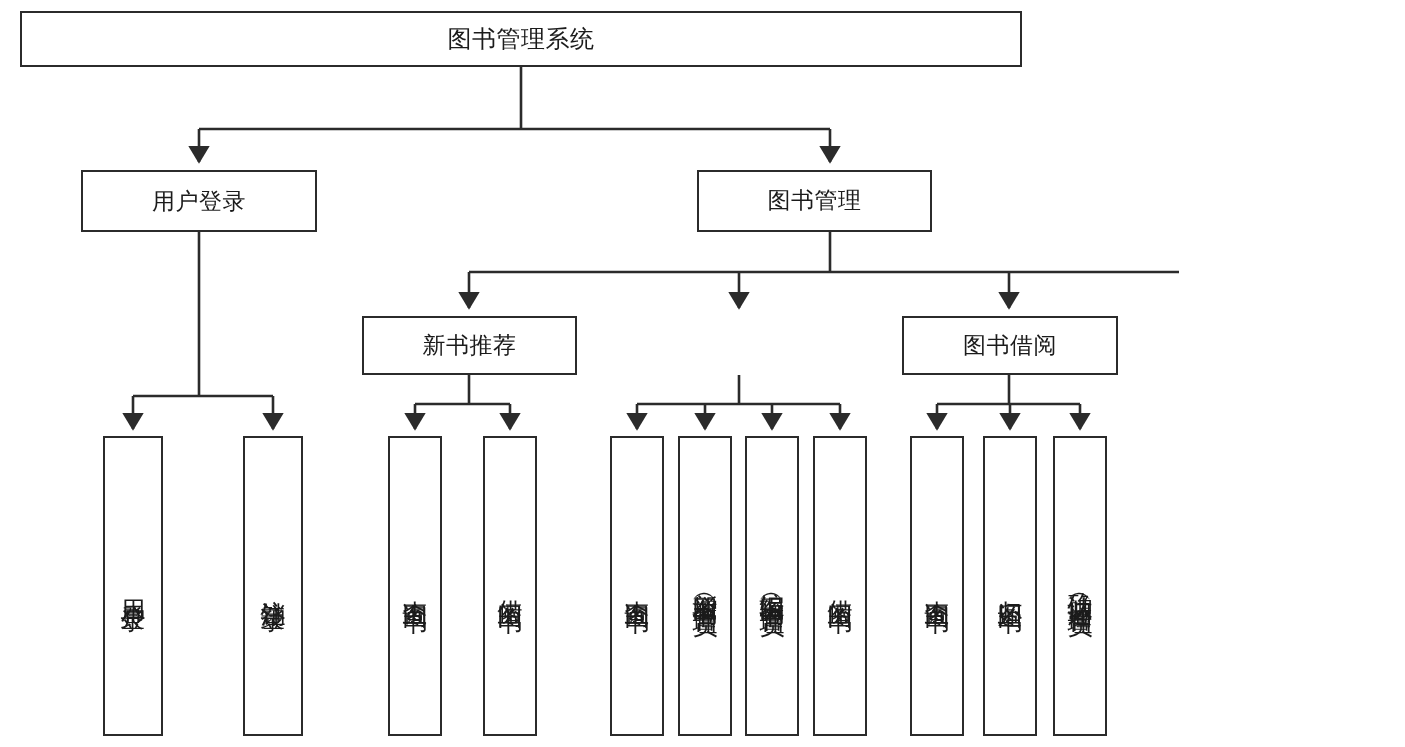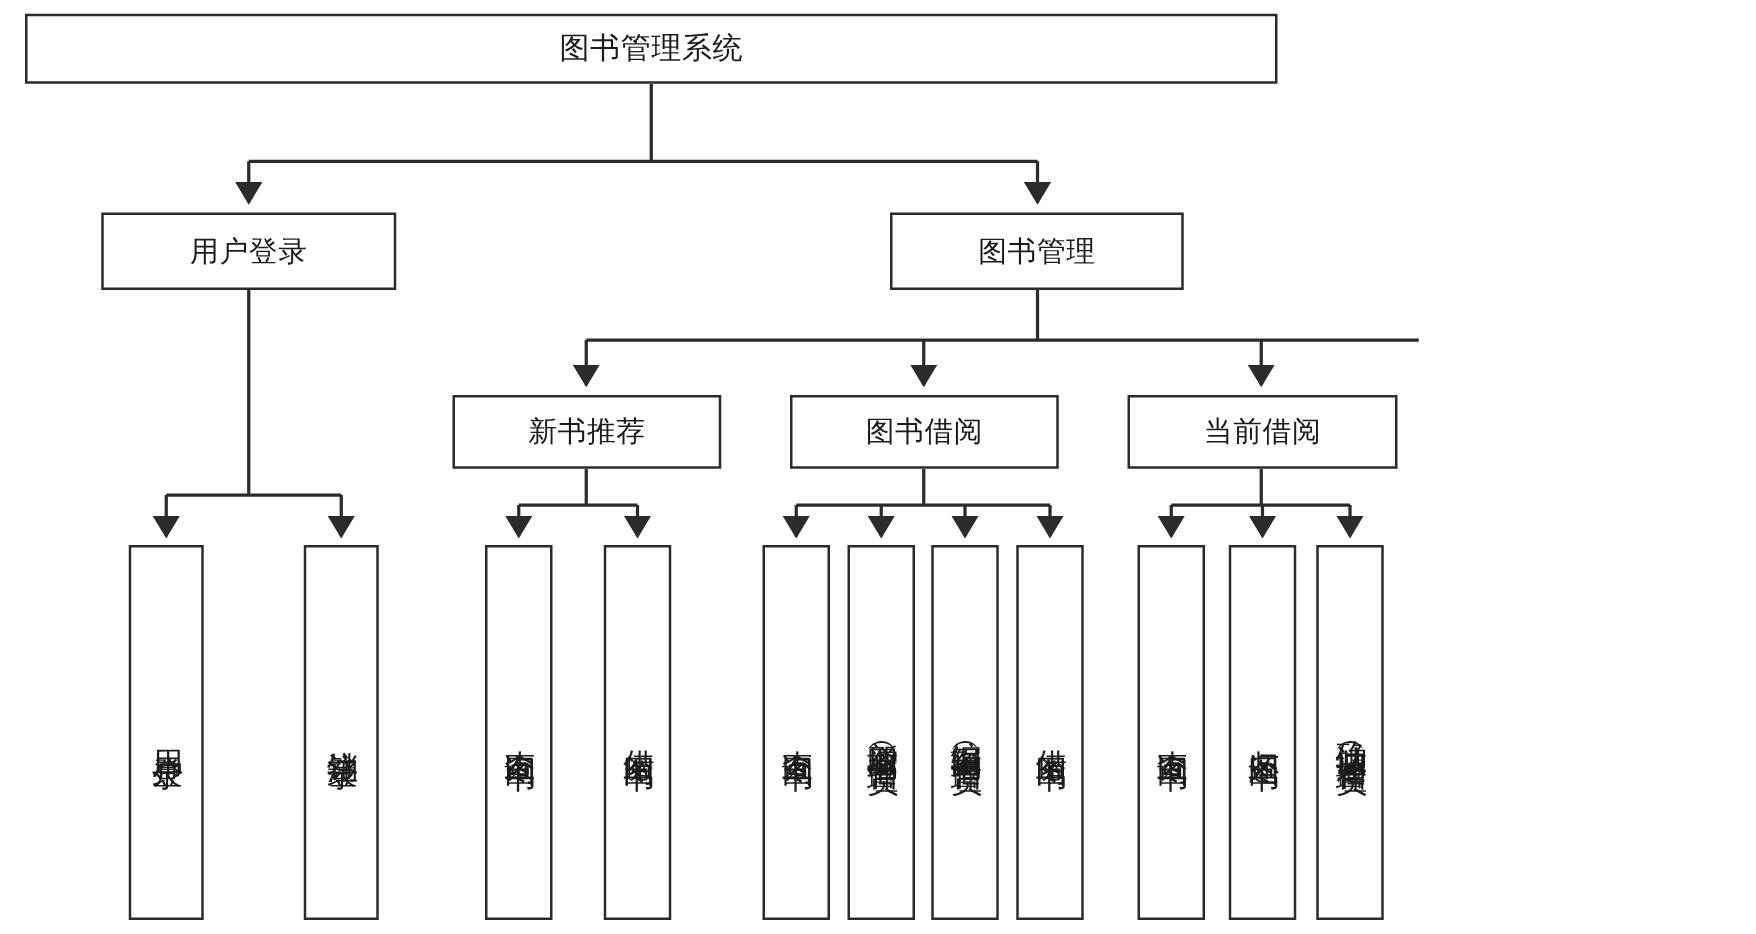--- a/index.html
+++ b/index.html
@@ -10,20 +10,21 @@
   }
   body {
     font-family: "Liberation Sans", "DejaVu Sans", sans-serif;
   }
   #canvas {
     position: relative;
     width: 1135px;
     height: 747px;
     background: #ffffff;
     overflow: hidden;
+    padding-left: 44px;
   }
   #wires {
     position: absolute;
     left: 0;
     top: 0;
     width: 1405px;
     height: 747px;
     pointer-events: none;
   }
   .node {
@@ -131,32 +132,29 @@
     </g>
   </svg>
 
   <div class="node horiz root" style="left:20px; top:11px; width:1002px; height:56px;">
     <span class="label">图书管理系统</span>
   </div>
 
   <div class="node horiz" style="left:81px; top:170px; width:236px; height:62px;">
     <span class="label">用户登录</span>
   </div>
-  <div class="node horiz" style="left:712px; top:170px; width:235px; height:62px;">
+  <div class="node horiz" style="left:697px; top:170px; width:235px; height:62px;font-family:Liberation Serif, serif;">
     <span class="label">图书管理</span>
   </div>
 
   <div class="node horiz" style="left:362px; top:316px; width:215px; height:59px;">
     <span class="label">新书推荐</span>
   </div>
-  <div class="node horiz" style="left:632px; top:316px; width:215px; height:59px;">
+  <div class="node horiz" style="left:902px; top:316px; width:216px; height:59px;">
     <span class="label">图书借阅</span>
-  </div>
-  <div class="node horiz" style="left:902px; top:316px; width:216px; height:59px;">
-    <span class="label">当前借阅</span>
   </div>
 
   <div class="node vert" style="left:103px; top:436px; width:60px; height:300px;">
     <span class="label">用户登录</span>
   </div>
   <div class="node vert" style="left:243px; top:436px; width:60px; height:300px;">
     <span class="label">注销登录</span>
   </div>
 
   <div class="node vert" style="left:388px; top:436px; width:54px; height:300px;">

